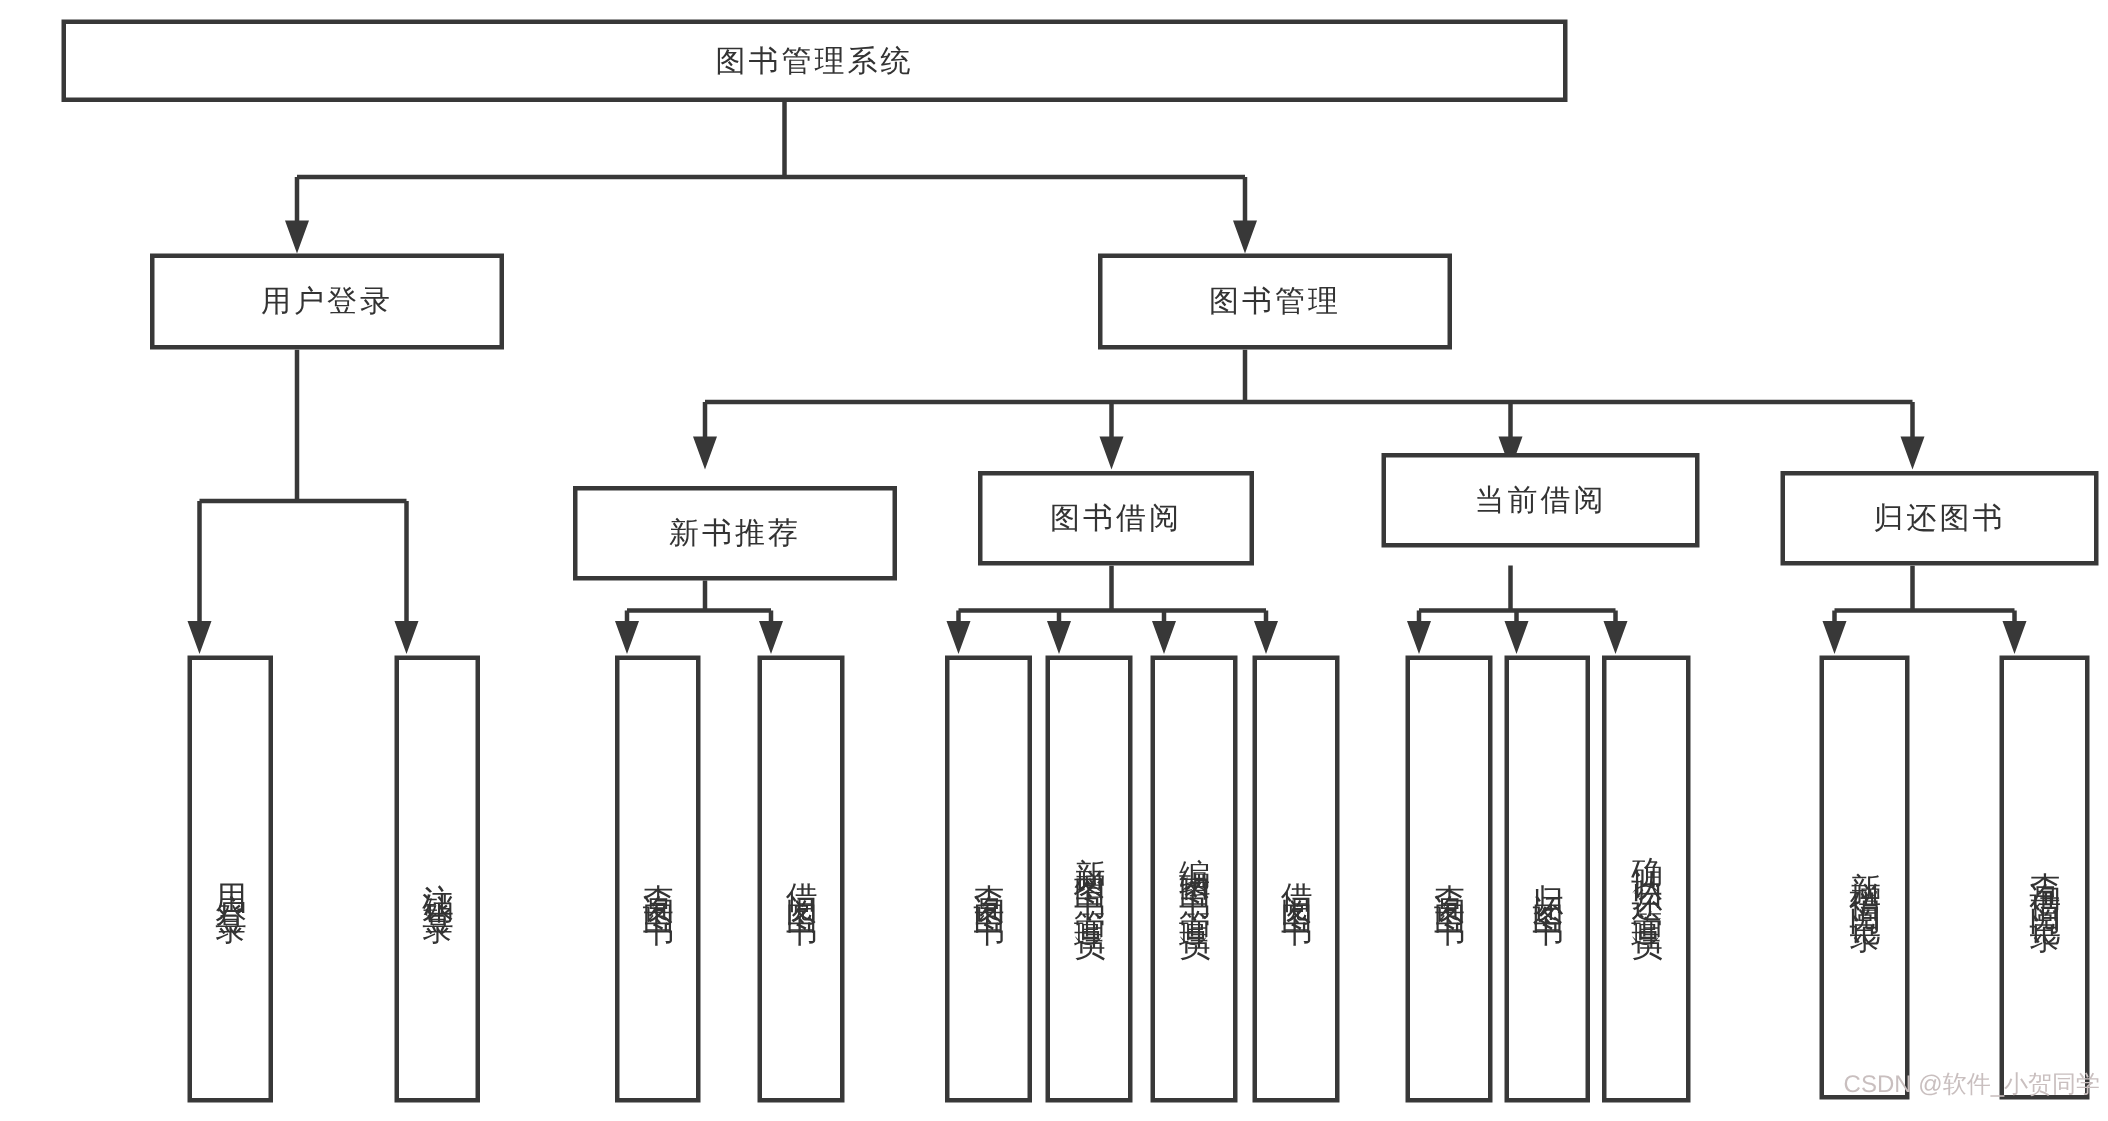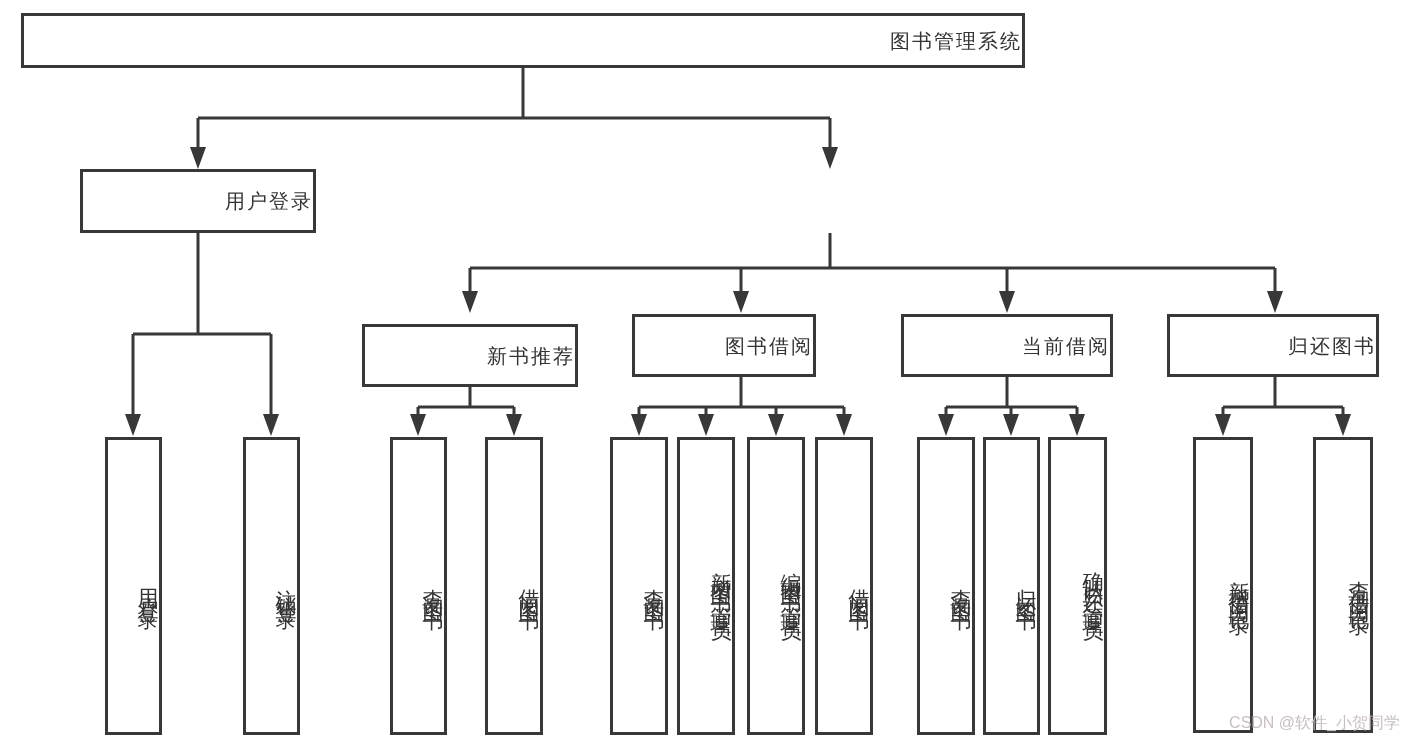--- a/index.html
+++ b/index.html
@@ -16,23 +16,24 @@
     width:1405px;height:747px;
     background:var(--bg);
     overflow:hidden;
   }
   #wires{position:absolute;left:0;top:0;z-index:1;}
   .node{
     position:absolute;
     box-sizing:border-box;
     background:var(--boxbg);
     border:3px solid var(--line);
-    display:flex;align-items:center;justify-content:flex-end;
+    display:flex;align-items:center;justify-content:center;
     z-index:2;
     color:var(--text);
+    margin-left:20px;
   }
   .hlabel{
     font-size:20px;
     letter-spacing:2px;
     color:var(--text);
     white-space:nowrap;
     line-height:1;
   }
   .vlabel{
     writing-mode:vertical-rl;
@@ -74,28 +75,31 @@
              M1223 436 l-8 -22 h16 z M1343 436 l-8 -22 h16 z"></path>
   </svg>
 
   <div class="node" style="left:21px;top:13px;width:1004px;height:55px;">
     <span class="hlabel">图书管理系统</span>
   </div>
 
   <div class="node" style="left:80px;top:169px;width:236px;height:64px;">
     <span class="hlabel">用户登录</span>
   </div>
+  <div class="node" style="left:712px;top:169px;width:236px;height:64px;">
+    <span class="hlabel">图书管理</span>
+  </div>
 
   <div class="node" style="left:362px;top:324px;width:216px;height:63px;">
     <span class="hlabel">新书推荐</span>
   </div>
   <div class="node" style="left:632px;top:314px;width:184px;height:63px;">
     <span class="hlabel">图书借阅</span>
   </div>
-  <div class="node" style="left:901px;top:314px;width:212px;height:63px;">
+  <div class="node" style="left:901px;top:302px;width:212px;height:63px;">
     <span class="hlabel">当前借阅</span>
   </div>
   <div class="node" style="left:1167px;top:314px;width:212px;height:63px;">
     <span class="hlabel">归还图书</span>
   </div>
 
   <div class="node" style="left:105px;top:437px;width:57px;height:298px;">
     <span class="vlabel">用户登录</span>
   </div>
   <div class="node" style="left:243px;top:437px;width:57px;height:298px;">

